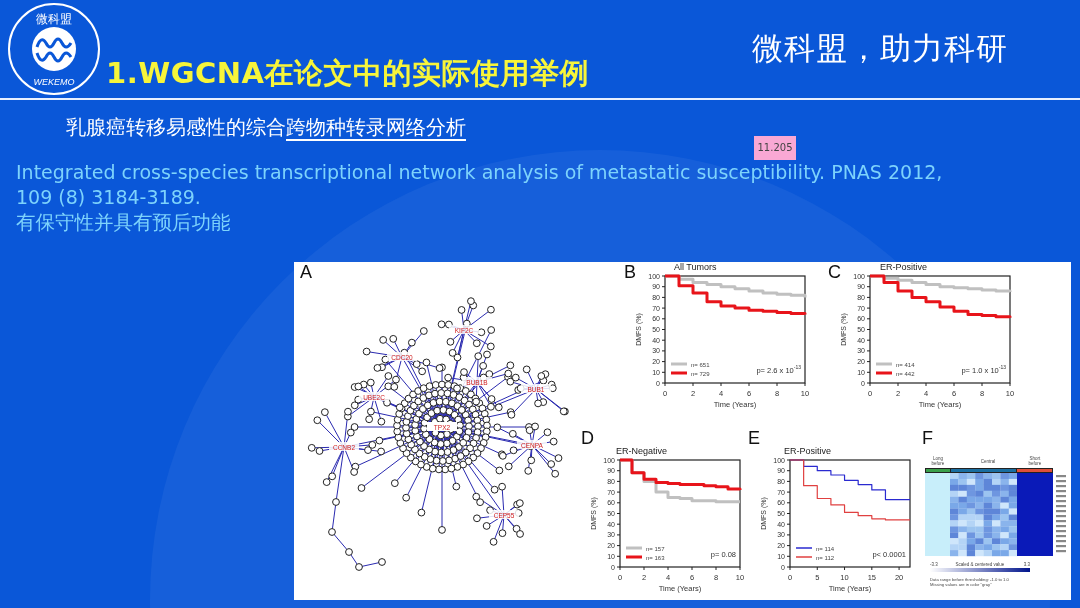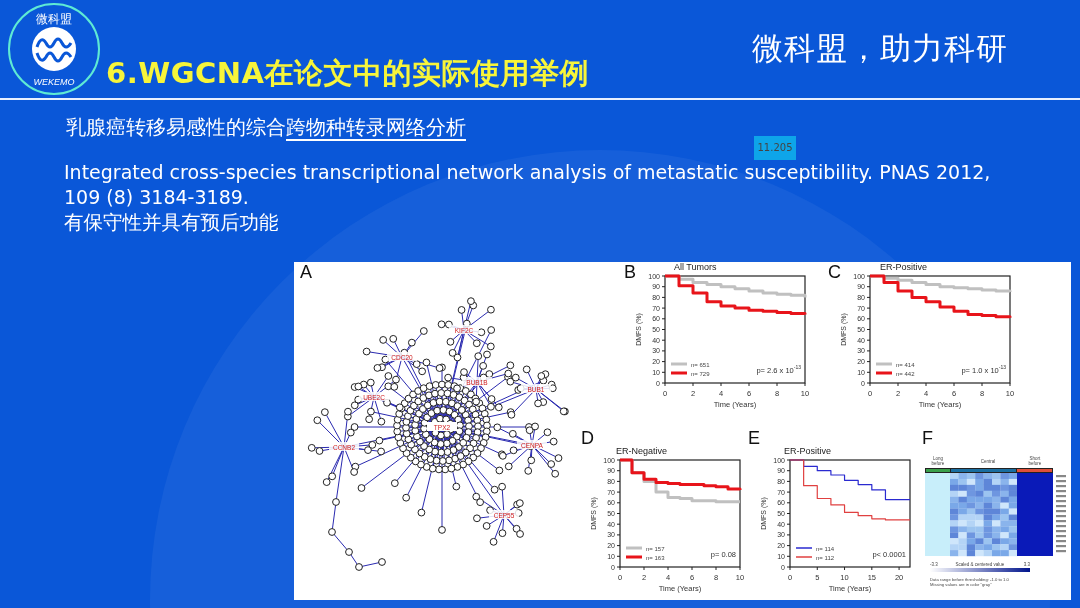--- a/index.html
+++ b/index.html
@@ -1,28 +1,28 @@
 <!DOCTYPE html>
 <html><head>
 <meta charset="utf-8">
 <style>
   html,body{margin:0;padding:0;}
   body{width:1080px;height:608px;overflow:hidden;background:#0a57d8;font-family:"DejaVu Sans","Liberation Sans",sans-serif;position:relative;}
   .slide{position:absolute;left:0;top:0;width:1080px;height:608px;background:#0a57d8;overflow:hidden;}
   .bg-arc{position:absolute;left:150px;top:150px;width:900px;height:900px;border-radius:50%;background:rgba(255,255,255,0.05);}
   .header{position:absolute;left:0;top:0;width:1080px;height:98px;}
-  .logo{position:absolute;left:8px;top:3px;width:92px;height:92px;border-radius:50%;border:2px solid #5eead4;box-sizing:border-box;}
+  .logo{position:absolute;left:8px;top:3px;width:92px;height:92px;border-radius:50%;border:2px solid #ffffff;box-sizing:border-box;}
   .logo svg{position:absolute;left:0;top:0;}
   .title{position:absolute;left:106px;top:54px;font-size:29px;font-weight:bold;color:#f7f53a;letter-spacing:0.5px;white-space:nowrap;}
   .slogan{position:absolute;left:752px;top:28px;font-size:31px;color:#fff;white-space:nowrap;letter-spacing:1px;font-family:Liberation Serif, serif;}
   .rule{position:absolute;left:0;top:98px;width:1080px;height:2px;background:#e8f0ff;}
   .subtitle{position:absolute;left:66px;top:114px;font-size:20px;color:#fff;white-space:nowrap;}
   .subtitle u{text-decoration:underline;text-decoration-thickness:2px;text-underline-offset:5px;}
-  .if-badge{position:absolute;left:754px;top:136px;width:42px;height:24px;background:#0ea5e9;color:#444;font-size:10px;line-height:24px;text-align:center;}
-  .body-text{position:absolute;left:16px;top:160px;width:960px;color:#ffffff;font-size:19px;line-height:25px;margin-left:48px;}
+  .if-badge{position:absolute;left:754px;top:136px;width:42px;height:24px;background:#f9a8d4;color:#444;font-size:10px;line-height:24px;text-align:center;}
+  .body-text{position:absolute;left:16px;top:160px;width:960px;color:#7dd3fc;font-size:19px;line-height:25px;}
   .body-text p{margin:0;}
   .cn{font-size:19.5px;}
   .figure{position:absolute;left:294px;top:262px;width:777px;height:338px;background:#fff;}
   .panel-letter{position:absolute;font-size:18px;color:#111;font-family:"Liberation Sans",sans-serif;}
   .km-title{position:absolute;font-size:9px;color:#222;font-family:"Liberation Sans",sans-serif;text-align:left;}
   svg text{font-family:"Liberation Sans",sans-serif;}
 </style>
 </head>
 <body>
 
@@ -32,21 +32,21 @@
   <div class="header">
     <div class="logo">
       <svg width="88" height="88" viewBox="0 0 88 88">
         <circle cx="44" cy="44" r="22" fill="#fff"></circle>
         <path d="M27 42 Q31 30 36 38 Q40 46 44 38 Q48 30 52 38 Q56 46 61 38" stroke="#0a57d8" stroke-width="3" fill="none"></path>
         <path d="M27 48 Q31 60 36 52 Q40 44 44 52 Q48 60 52 52 Q56 44 61 52" stroke="#0a57d8" stroke-width="3" fill="none"></path>
         <text x="44" y="18" font-size="12" fill="#fff" text-anchor="middle">微科盟</text>
         <text x="44" y="80" font-size="9" fill="#fff" text-anchor="middle" font-style="italic">WEKEMO</text>
       </svg>
     </div>
-    <div class="title">6.WGCNA在论文中的实际使用举例</div>
+    <div class="title">1.WGCNA在论文中的实际使用举例</div>
     <div class="slogan">微科盟，助力科研</div>
   </div>
   <div class="rule"></div>
 
   <div class="subtitle"><span>乳腺癌转移易感性的综合</span><u>跨物种转录网络分析</u></div>
 
   <div class="if-badge">11.205</div>
 
   <div class="body-text">
     <p>Integrated cross-species transcriptional network analysis of metastatic susceptibility. PNAS 2012,</p>

